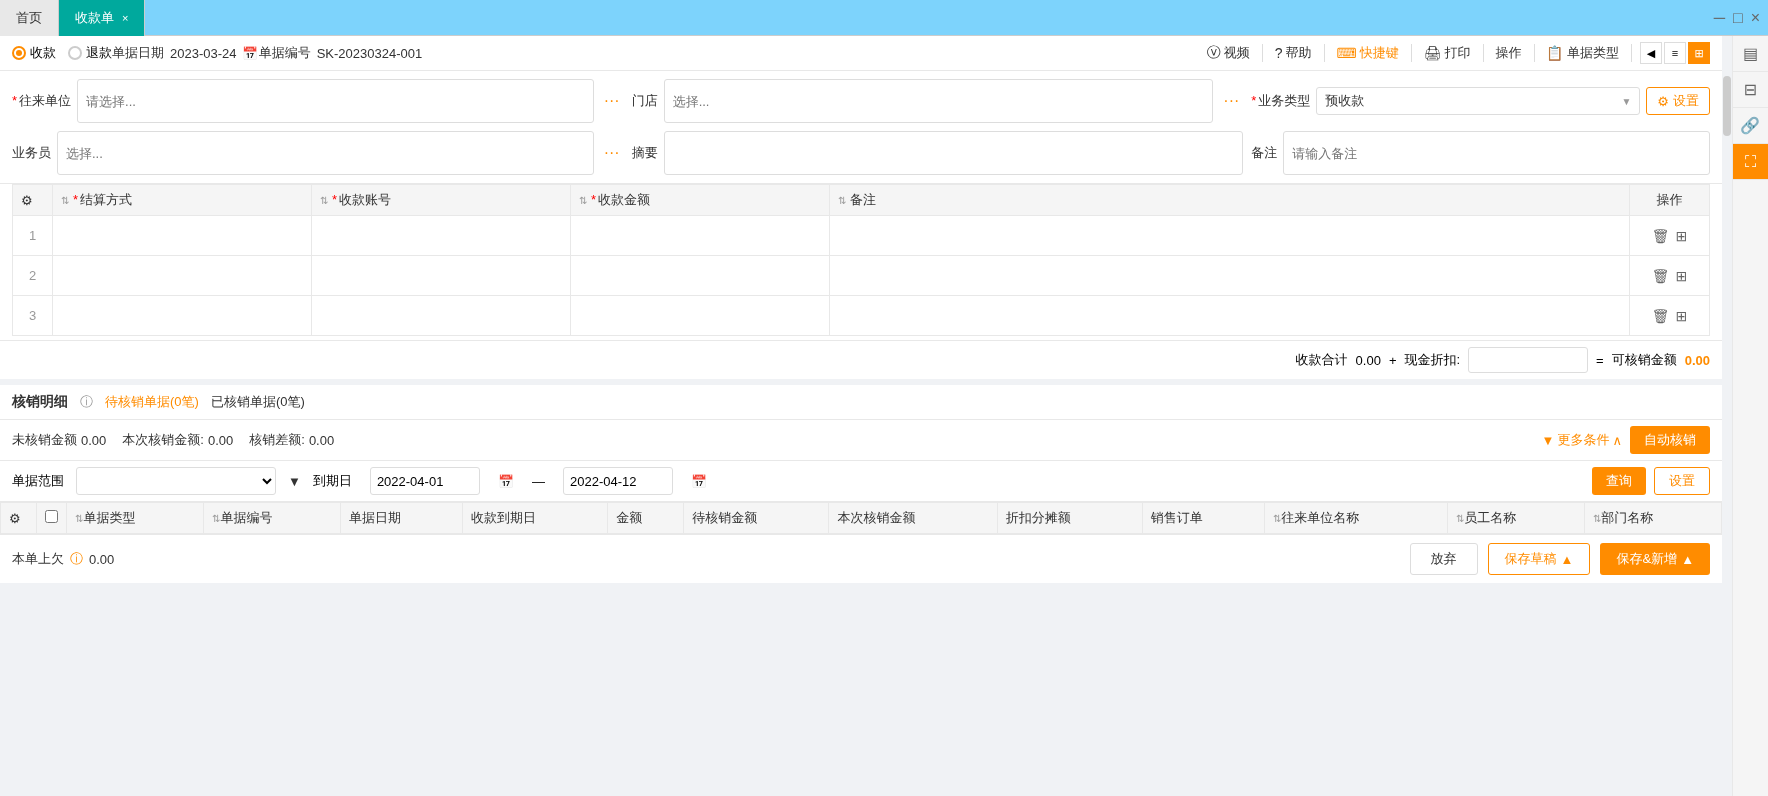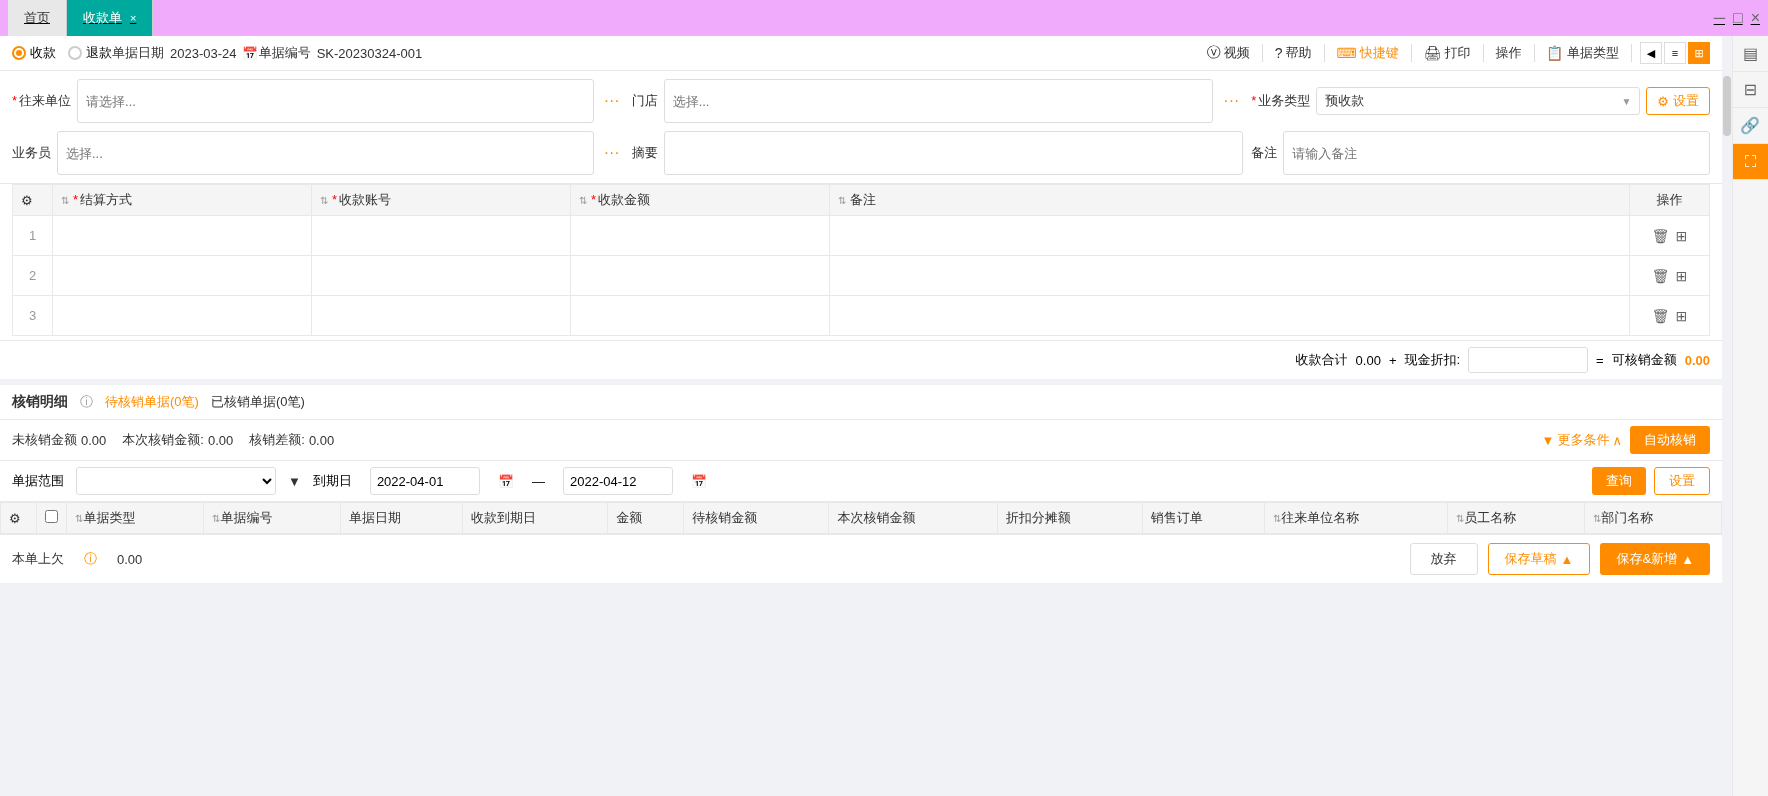--- a/index.html
+++ b/index.html
@@ -1,21 +1,21 @@
 <!DOCTYPE html>
 <html><head>
   <meta charset="utf-8">
   <style>
     * { box-sizing: border-box; margin: 0; padding: 0; font-family: 'Microsoft YaHei', Arial, sans-serif; font-size: 13px; }
     body { background: #f0f2f5; width: 1768px; height: 796px; overflow: hidden; }
 
     
     .tab-bar {
-      display: flex; align-items: center; background: #f0abfc; height: 36px;
-      border-bottom: 1px solid #ccc; padding-left: 8px; text-decoration: underline;
+      display: flex; align-items: center; background: #7dd3fc; height: 36px;
+      border-bottom: 1px solid #ccc; padding-left: 0;
     }
     .tab-item {
       display: flex; align-items: center; padding: 0 16px; height: 36px;
       cursor: pointer; font-size: 13px; color: #333; border-right: 1px solid #ccc;
     }
     .tab-item.home { background: #e8e8e8; color: #333; }
     .tab-item.active { background: #00a99d; color: #fff; }
     .tab-item .close-icon { margin-left: 8px; font-size: 11px; }
     .tab-bar-right { margin-left: auto; display: flex; align-items: center; padding-right: 8px; gap: 8px; }
     .tab-bar-right span { font-size: 16px; cursor: pointer; color: #666; }
@@ -138,21 +138,21 @@
     .bottom-table th {
       background: #f5f5f5; border: 1px solid #e8e8e8; padding: 6px 8px;
       text-align: left; font-weight: normal; color: #333; white-space: nowrap;
     }
 
     
     .bottom-bar {
       display: flex; align-items: center; padding: 8px 12px; border-top: 1px solid #e8e8e8;
       background: #fff; flex-shrink: 0;
     }
-    .bottom-left { display: flex; align-items: center; gap: 20px; color: #333; }
+    .bottom-left { display: flex; align-items: center; gap: 6px; color: #333; }
     .bottom-right { margin-left: auto; display: flex; gap: 10px; }
     .btn-abandon {
       background: #fff; border: 1px solid #ddd; border-radius: 3px;
       padding: 6px 20px; cursor: pointer; color: #333; font-size: 13px;
     }
     .btn-save-draft {
       background: #fff; border: 1px solid #ff8c00; border-radius: 3px;
       padding: 6px 16px; cursor: pointer; color: #ff8c00; font-size: 13px;
       display: flex; align-items: center; gap: 4px;
     }

